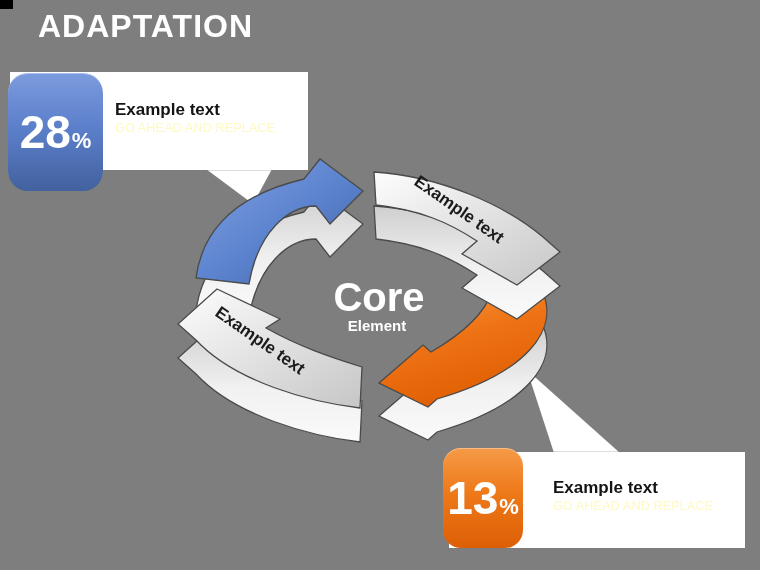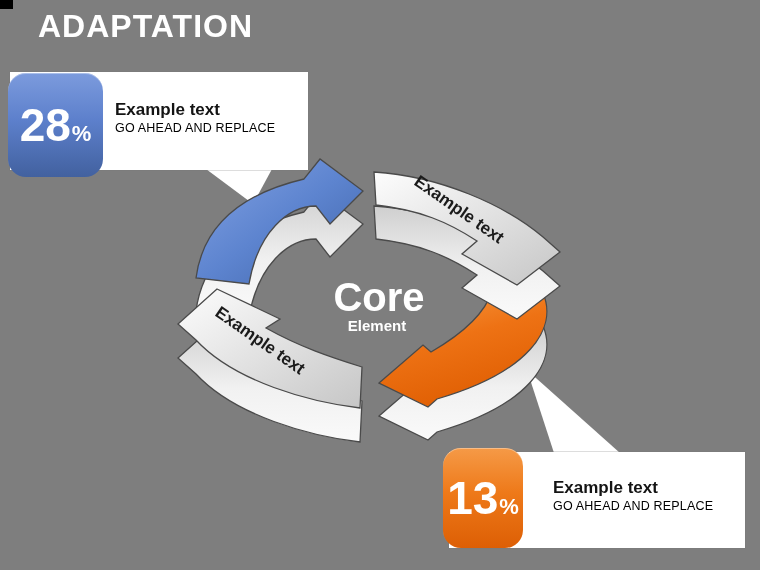--- a/index.html
+++ b/index.html
@@ -21,35 +21,36 @@
   }
   .callout-box.blue-co{left:10px;top:72px;width:298px;height:98px;}
   .callout-box.orange-co{left:449px;top:452px;width:296px;height:96px;}
   .badge{
     position:absolute;display:flex;align-items:baseline;justify-content:center;
     border-radius:18px;color:#fff;
   }
   .badge .value{font-size:46px;font-weight:bold;line-height:1;}
   .badge .unit{font-size:22px;font-weight:bold;line-height:1;margin-left:1px;}
   .badge.blue-badge{
-    left:8px;top:73px;width:95px;height:104px;padding-top:0;
+    left:8px;top:73px;width:95px;height:118px;padding-top:0;
     background:linear-gradient(180deg,#7c9bdd 0%,#5d80cc 45%,#42619f 100%);
     box-shadow:inset 0 1px 0 rgba(255,255,255,.35);
     align-items:center;
+    border-radius:20px;
   }
   .badge.orange-badge{
     left:443px;top:448px;width:80px;height:100px;
     background:linear-gradient(180deg,#f59a47 0%,#ee7919 45%,#dd5f05 100%);
     box-shadow:inset 0 1px 0 rgba(255,255,255,.35);
     align-items:center;
   }
   .badge .pct-wrap{display:flex;align-items:baseline;}
   .co-text{position:absolute;display:flex;flex-direction:column;}
   .co-text .heading{font-size:17px;font-weight:bold;color:#141414;line-height:1.25;}
-  .co-text .subheading{font-size:12.5px;color:#000000;letter-spacing:.2px;line-height:1.3;}
+  .co-text .subheading{font-size:12.5px;color:#fef9c3;letter-spacing:.2px;line-height:1.3;}
   .co-text.blue-text{left:115px;top:99px;}
   .co-text.orange-text{left:553px;top:477px;}
 </style>
 </head>
 <body>
 
 <div class="slide">
 
   <div class="corner-mark"></div>
 

